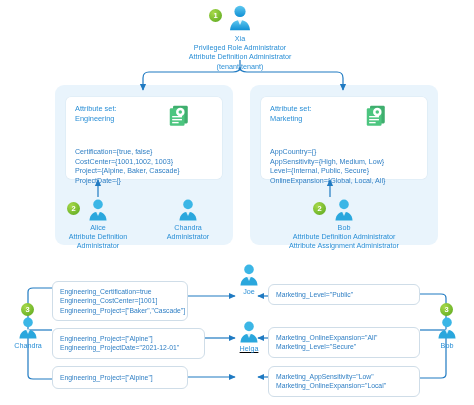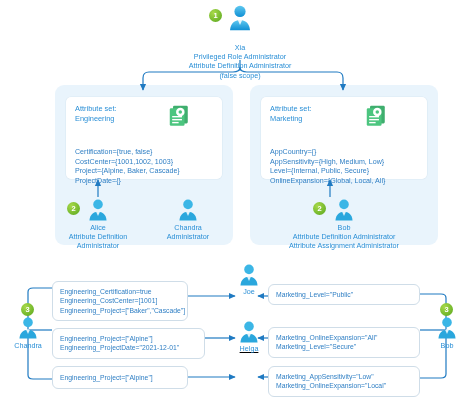--- a/index.html
+++ b/index.html
@@ -136,25 +136,25 @@
             <stan></stan>
             <stop offset="0" stop-color="#5ec8f0"></stop>
               <stop offset="1" stop-color="#0f8fd4"></stop>
           </linearGradient>
         </defs>
         <circle cx="16" cy="8.5" r="6.4" fill="url(#gU)"></circle>
         <path d="M4.6 30 C5.2 22.2 9.8 18.4 16 18.4 C22.2 18.4 26.8 22.2 27.4 30 Z" fill="url(#gU)"></path>
         <path d="M13.6 18.6 L16 24 L18.4 18.6 L16 17.4 Z" fill="#ffffff" opacity="0.85"></path>
       </svg>
     </div>
-    <div class="ctr-text" style="margin-top:11px;">
+    <div class="ctr-text" style="margin-top:2px;">
       <span class="nm">Xia</span>
       <span class="nm">Privileged Role Administrator</span>
       <span class="nm">Attribute Definition Administrator</span>
-      <span class="nm">(false scope)</span>
+      <span class="nm">(tenant tenant)</span>
     </div>
   </div>
 
   <div class="attrcard" style="left:66px; top:97px; width:156px; height:82px;">
     <div class="hdr">
       <div>Attribute set:</div>
       <div>Engineering</div>
     </div>
     <svg width="24" height="24" viewBox="0 0 26 26" style="position:absolute; right:31px; top:7px;">
       <rect x="6.5" y="2" width="16" height="19" rx="1.4" fill="#3fae6e"></rect>

